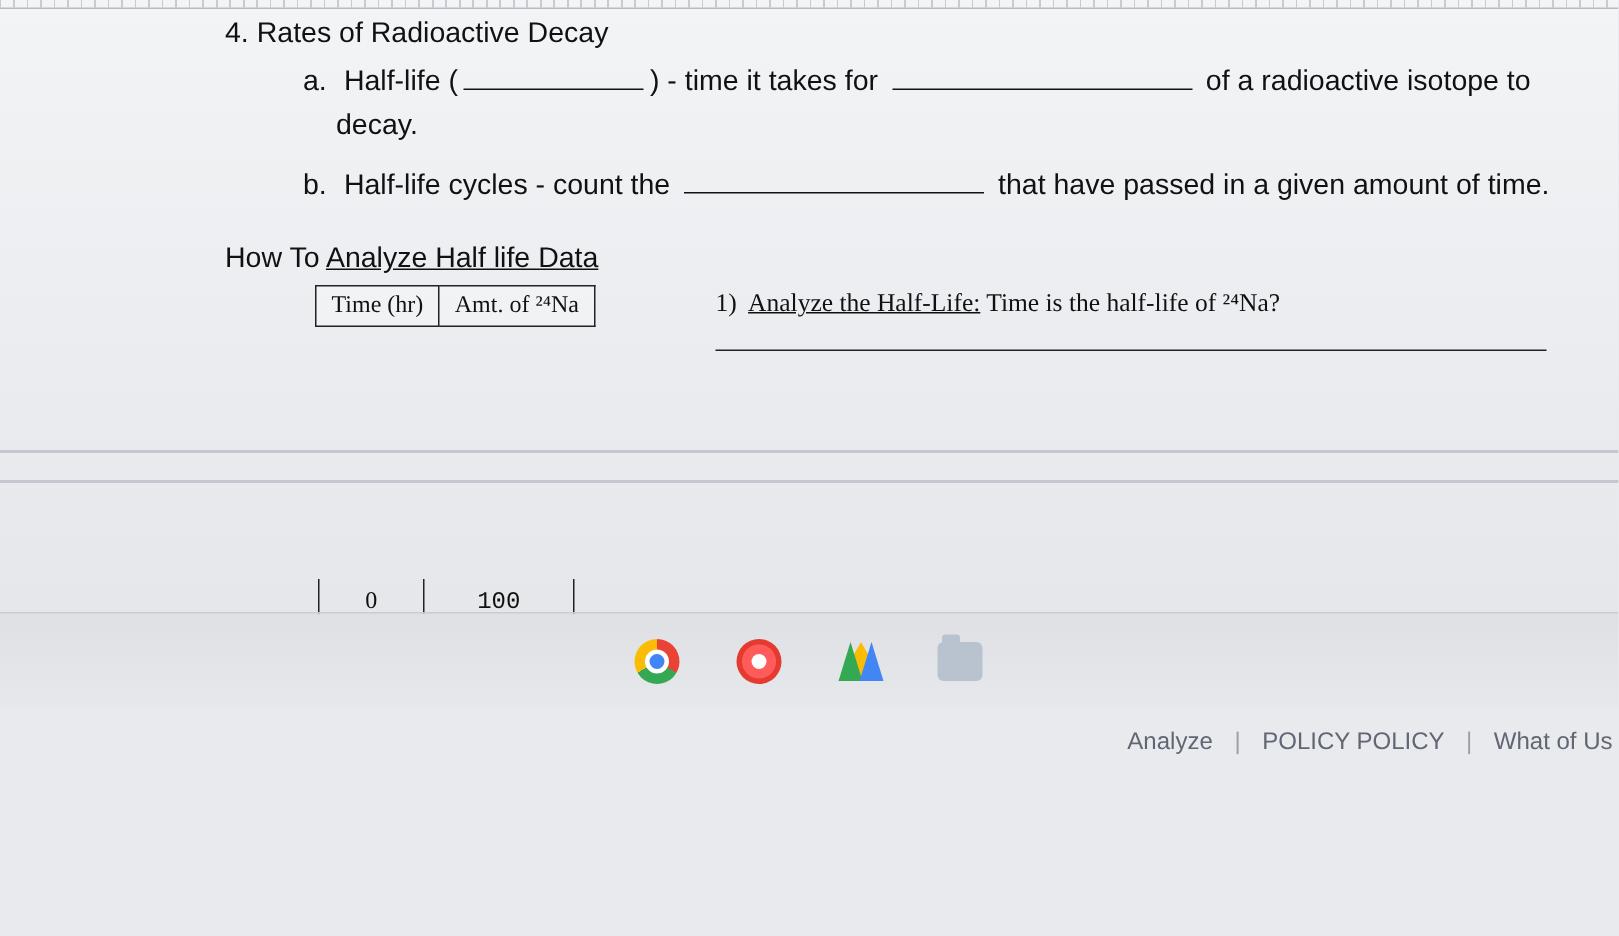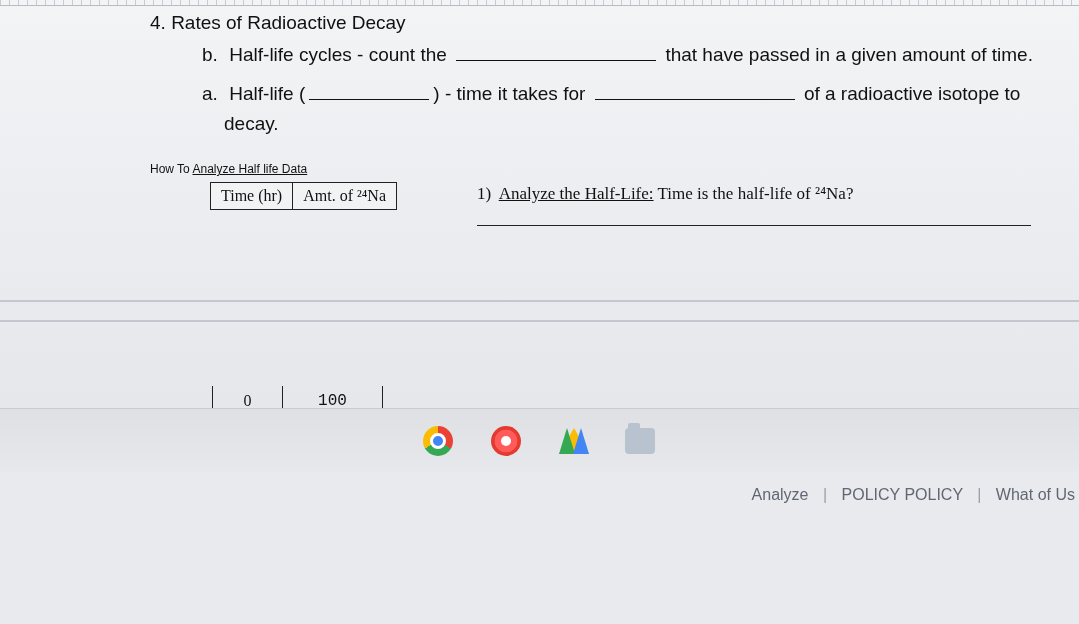--- a/index.html
+++ b/index.html
@@ -33,21 +33,21 @@
   .row { margin-bottom: 10px; }
   .blank {
     display: inline-block;
     min-width: 120px;
     border-bottom: 1.5px solid #111;
     vertical-align: baseline;
     margin: 0 4px;
     height: 1em;
   }
   .blank.long { min-width: 200px; }
-  .howto { margin-top: 24px; font-size: 12px; margin-left: 0; }
+  .howto { margin-top: 24px; font-size: 19px; margin-left: 0; }
   .underline { text-decoration: underline; }
   .table-and-q {
     display: flex;
     align-items: flex-start;
     margin-top: 6px;
     gap: 80px;
   }
   table.data {
     border-collapse: collapse;
     font-family: Georgia, "Times New Roman", serif;
@@ -172,31 +172,31 @@
 
   <div class="sheet">
 
     <div class="section-title">
       <span>4.</span>
       <span>Rates of Radioactive Decay</span>
     </div>
 
     <div class="subitems">
       <div class="row">
-        <span class="label-b">b.</span>
-        <span>Half-life cycles - count the</span>
-        <span class="blank long"></span>
-        <span>that have passed in a given amount of time.</span>
-      </div>
-      <div class="row">
         <span class="label-a">a.</span>
         <span>Half-life (</span><span class="blank"></span><span>) - time it takes for</span>
         <span class="blank long"></span>
         <span>of a radioactive isotope to</span><br>
         <span style="margin-left:22px">decay.</span>
+      </div>
+      <div class="row">
+        <span class="label-b">b.</span>
+        <span>Half-life cycles - count the</span>
+        <span class="blank long"></span>
+        <span>that have passed in a given amount of time.</span>
       </div>
     </div>
 
     <div class="howto">
       <span>How To </span><span class="underline">Analyze Half life Data</span>
     </div>
 
     <div class="table-and-q">
       <table class="data">
         <tbody>

